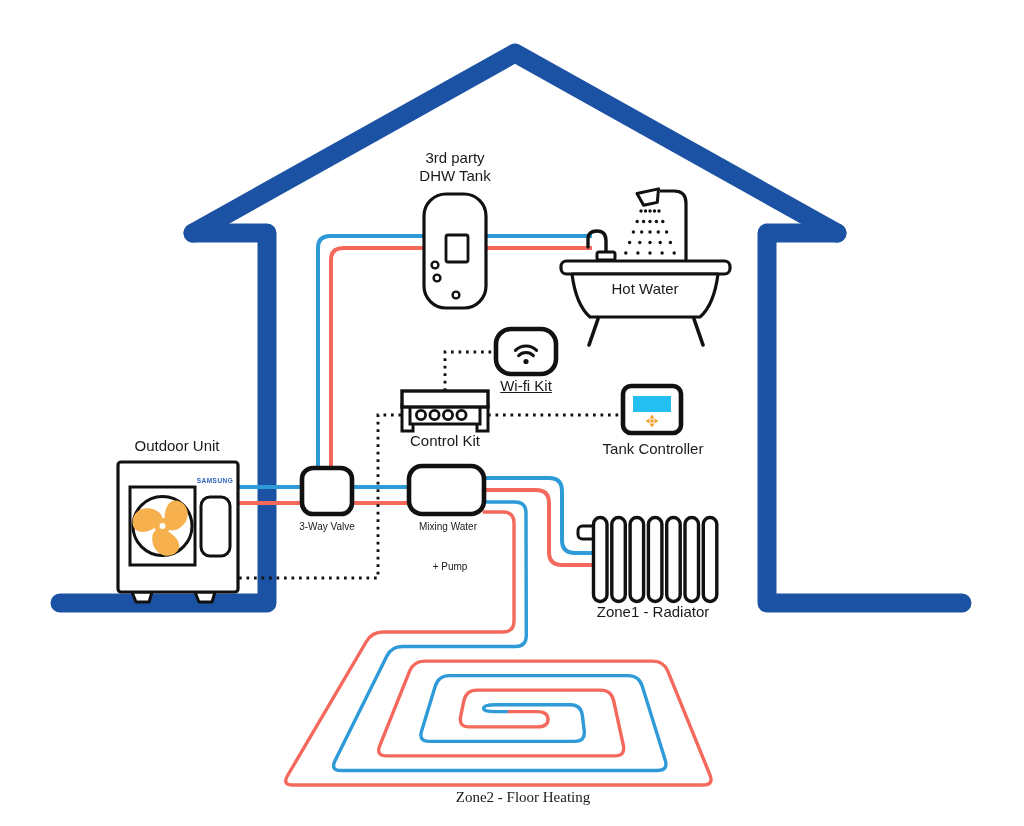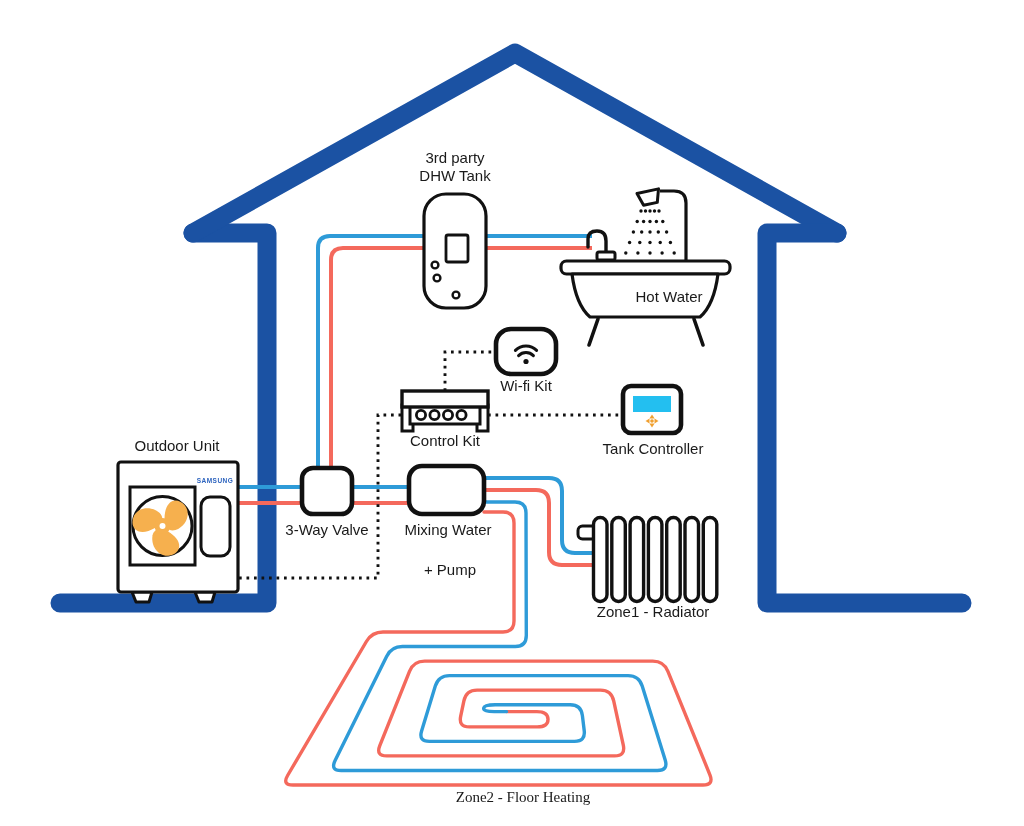--- a/index.html
+++ b/index.html
@@ -1,21 +1,21 @@
 <!DOCTYPE html>
 <html><head>
 <meta charset="utf-8">
 <style>
   html,body{margin:0;padding:0;background:#fff;}
   #stage{position:relative;width:1024px;height:826px;background:#fff;overflow:hidden;
          font-family:"Liberation Sans",sans-serif;}
   #art{position:absolute;left:0;top:0;}
   .lbl{position:absolute;transform:translateX(-50%);color:#1a1a1a;font-size:15px;
        white-space:nowrap;text-align:right;}
-  .lbl-sm{font-size:15px;}
+  .lbl-sm{font-size:10px;}
   .lbl-logo{font-size:6.5px;font-weight:bold;letter-spacing:.5px;color:var(--samsung-blue,#2C63BE);}
   svg *{vector-effect:none;}
 </style>
 </head>
 <body>
 
 <div id="stage" style="--house: #1B52A3; --pipe-hot: #F4695C; --pipe-cold: #2E9BD8; --line: #111111; --screen: #23BFF0; --accent-orange: #F6B04E; --samsung-blue: #2C63BE;">
 
 <svg id="art" width="1024" height="826" viewBox="0 0 1024 826">
 
@@ -158,19 +158,19 @@
   </g>
 </svg>
 
   <div class="lbl" style="left:177px;top:437px;">Outdoor Unit</div>
   <div class="lbl lbl-logo" style="left:215px;top:477px;">SAMSUNG</div>
   <div class="lbl lbl-sm" style="left:327px;top:521px;">3-Way Valve</div>
   <div class="lbl lbl-sm" style="left:448px;top:521px;">Mixing Water</div>
   <div class="lbl lbl-sm" style="left:450px;top:537px;margin-top:24px;">+ Pump</div>
   <div class="lbl" style="left:455px;top:149px;">3rd party</div>
   <div class="lbl" style="left:455px;top:167px;">DHW Tank</div>
-  <div class="lbl" style="left:645px;top:288px;margin-left:24px;">Hot Water</div>
-  <div class="lbl" style="left:526px;top:377px;">Wi-fi Kit</div>
+  <div class="lbl" style="left:645px;top:280px;">Hot Water</div>
+  <div class="lbl" style="left:526px;top:377px;text-decoration:underline;">Wi-fi Kit</div>
   <div class="lbl" style="left:445px;top:432px;">Control Kit</div>
   <div class="lbl" style="left:653px;top:440px;">Tank Controller</div>
   <div class="lbl" style="left:653px;top:603px;">Zone1 - Radiator</div>
   <div class="lbl" style="left:523px;top:789px;font-family:Liberation Serif, serif;">Zone2 - Floor Heating</div>
 </div>
 
 </body></html>

